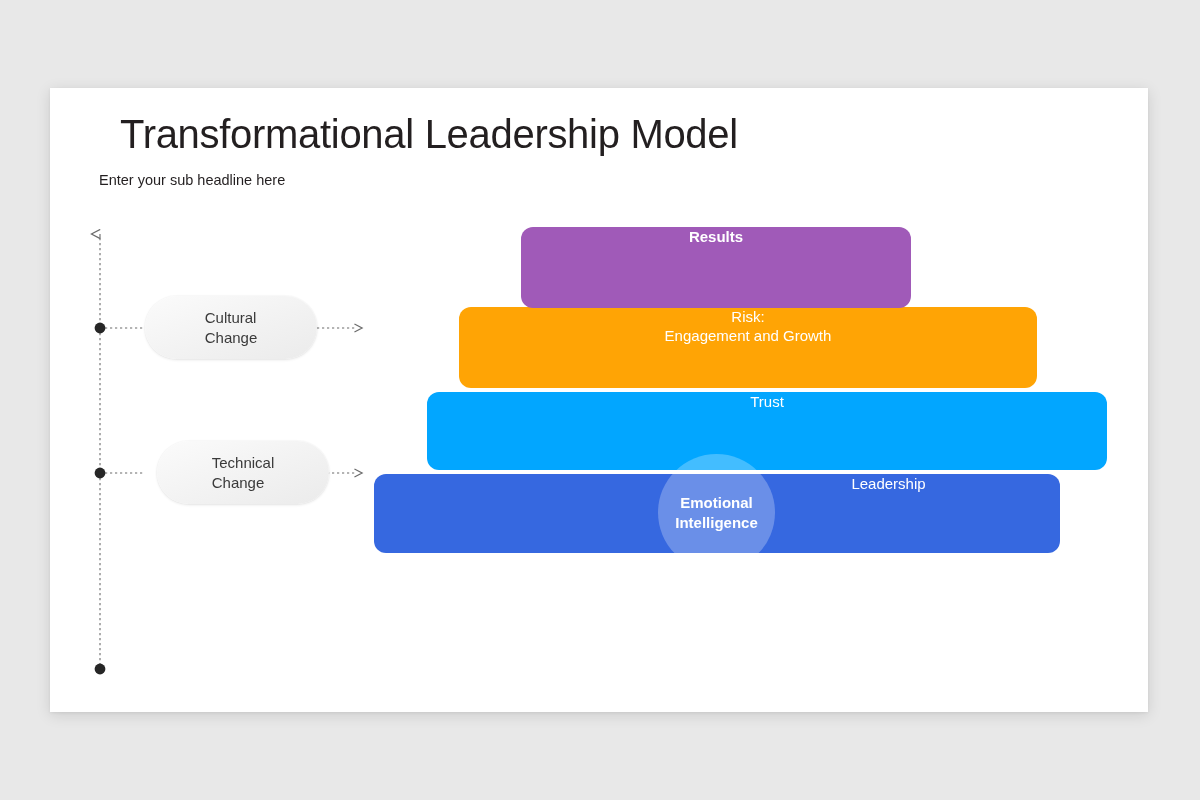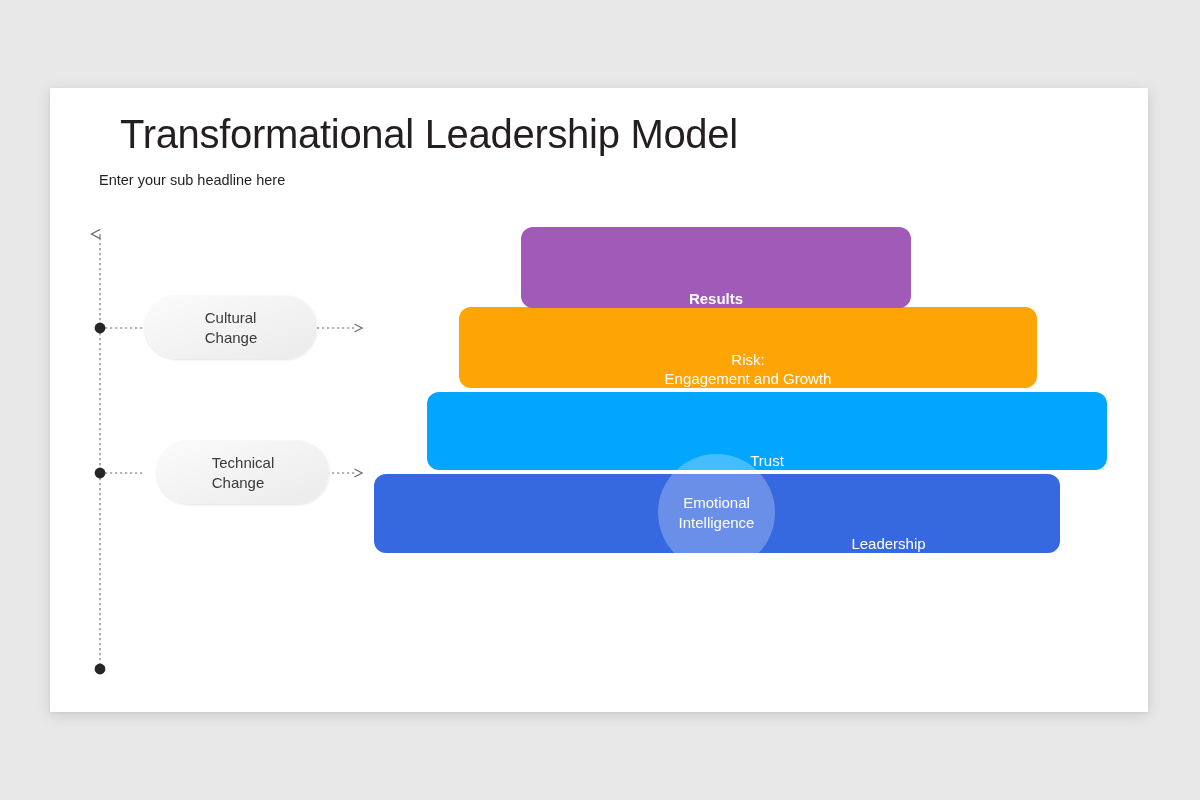--- a/index.html
+++ b/index.html
@@ -53,21 +53,21 @@
     pointer-events: none;
   }
 
   
   #pyramid { position: absolute; left: 0; top: 0; width: 1098px; height: 624px; }
 
   .bar {
     position: absolute;
     border-radius: 12px;
     display: flex;
-    align-items: flex-end;
+    align-items: flex-start;
     justify-content: center;
     text-align: center;
     color: #ffffff;
     line-height: 1.28;
   }
   .bar-label { white-space: pre-line; }
 
   #bar-results      { left: 471px; top: 139px; width: 390px; height: 81px; font-size: 15px; font-weight: bold; z-index: 5; }
   #bar-risk         { left: 409px; top: 219px; width: 578px; height: 81px; font-size: 15px; z-index: 4; }
   #bar-trust        { left: 377px; top: 304px; width: 680px; height: 78px; font-size: 15px; z-index: 3; }
@@ -103,20 +103,21 @@
     height: 117px;
     display: flex;
     align-items: center;
     justify-content: center;
     text-align: center;
     font-size: 15px;
     color: #ffffff;
     white-space: pre-line;
     z-index: 7;
     line-height: 1.28;
+    font-weight: bold;
   }
 
   
   .pill {
     position: absolute;
     display: flex;
     align-items: center;
     justify-content: center;
     text-align: left;
     border-radius: 100px;

